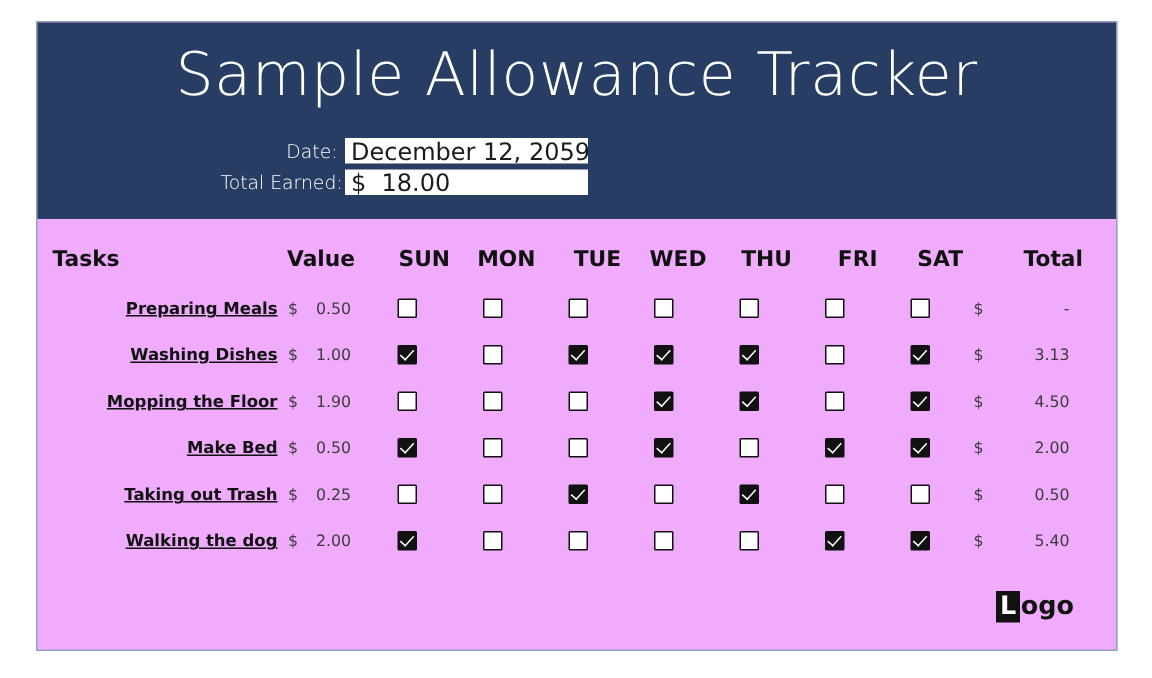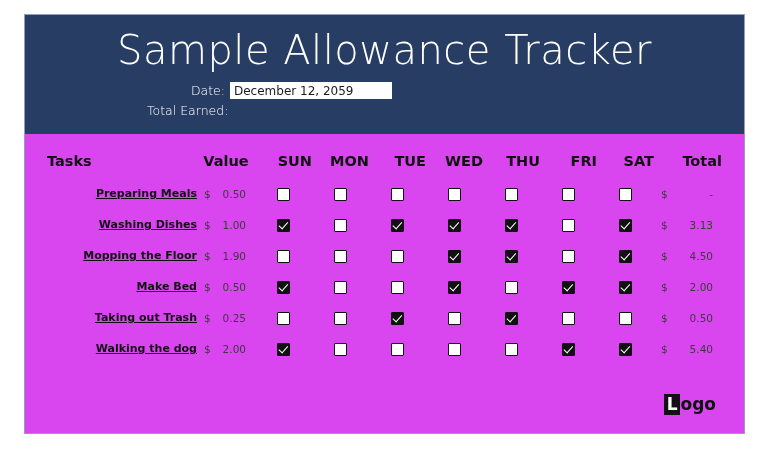--- a/index.html
+++ b/index.html
@@ -15,21 +15,21 @@
   }
 
   #card {
     position: absolute;
     left: 24px;
     top: 14px;
     width: 721px;
     height: 420px;
     box-sizing: border-box;
     border: 1px solid #8f9fc0;
-    background: #d946ef;
+    background: #f0abfc;
     display: flex;
     flex-direction: column;
   }
 
   
   #header {
     background: #283d63;
     padding: 10px 0 12px 0;
     flex: 0 0 auto;
   }
@@ -40,21 +40,21 @@
     font-weight: 300;
     font-size: 40px;
     letter-spacing: 0.5px;
     line-height: 1.18;
     text-align: center;
     padding: 2px 0 6px 0;
     white-space: nowrap;
   }
 
   #meta {
-    margin-top: 2px;
+    margin-top: 12px;
   }
   .meta-row {
     display: flex;
     align-items: center;
     justify-content: flex-start;
     margin: 0 0 4px 0;
     padding-left: 122px;
   }
   .meta-label {
     color: #ffffff;
@@ -66,32 +66,32 @@
     padding-right: 5px;
     white-space: nowrap;
   }
   .meta-field {
     background: #ffffff;
     border: none;
     outline: none;
     width: 158px;
     height: 15px;
     font-family: "DejaVu Sans", sans-serif;
-    font-size: 12px;
+    font-size: 16px;
     color: #1b1b1b;
     padding: 1px 0 1px 4px;
     box-sizing: content-box;
     display: block;
   }
 
   
   #body {
     flex: 1 1 auto;
     position: relative;
-    padding: 10px 22px 0 22px;
+    padding: 10px 22px 0 10px;
     box-sizing: border-box;
     border-radius: 31px;
   }
 
   table#tracker {
     width: 100%;
     border-collapse: collapse;
     table-layout: fixed;
   }
 
@@ -205,20 +205,21 @@
 
     <div id="meta">
 
       <div class="meta-row">
         <span class="meta-label">Date:</span>
         <input class="meta-field" type="text" value="December 12, 2059" style="">
       </div>
 
       <div class="meta-row">
         <span class="meta-label">Total Earned:</span>
+        <input class="meta-field" type="text" value="$  18.00" style="">
       </div>
 
     </div>
   </div>
 
   <div id="body">
 
     <table id="tracker">
       <colgroup>
         <col style="width:150px">

